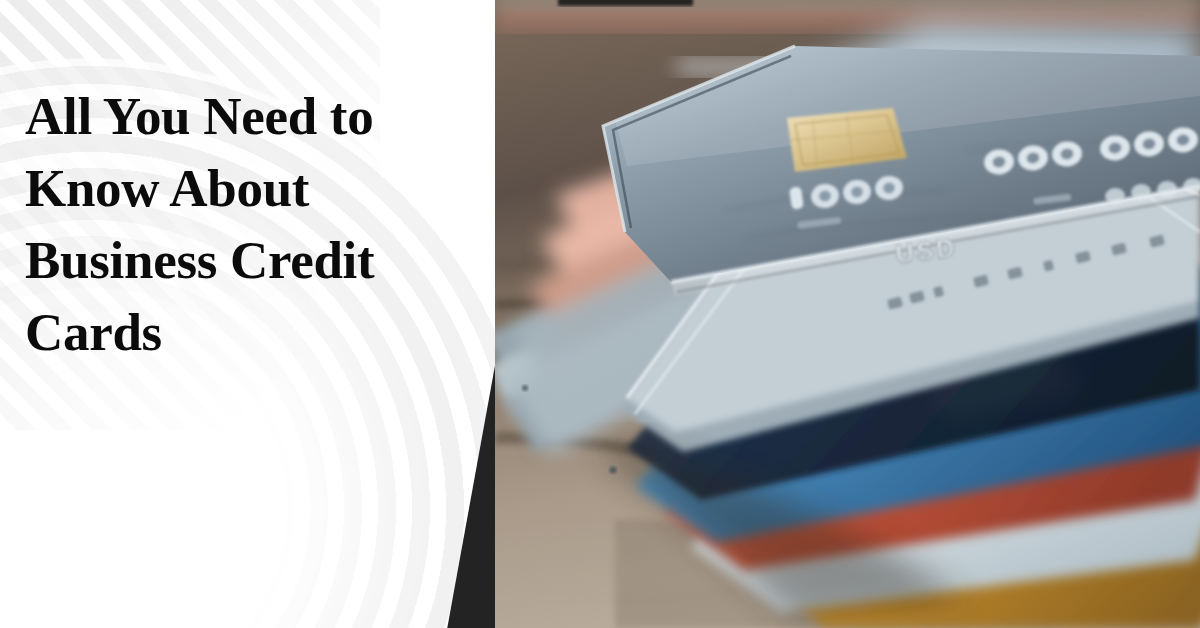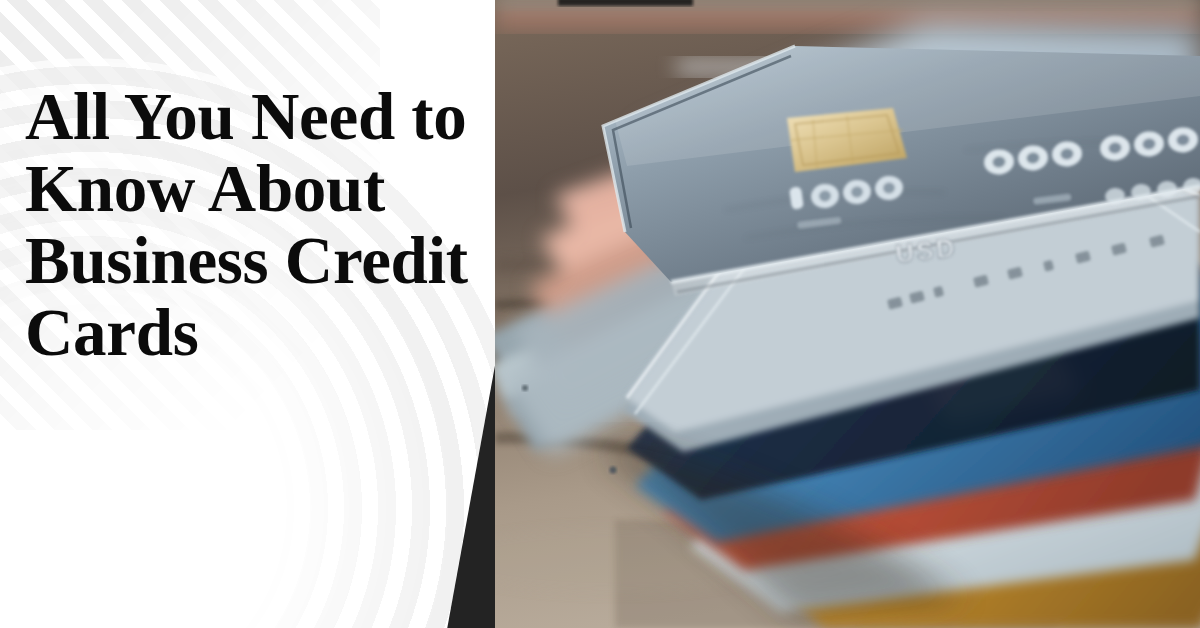--- a/index.html
+++ b/index.html
@@ -69,21 +69,21 @@
   }
 
   .headline {
     position: absolute;
     left: 25px;
     top: 80px;
     width: 450px;
     margin: 0;
     font-family: "Liberation Serif", "DejaVu Serif", serif;
     font-weight: bold;
-    font-size: 67px;
+    font-size: 53px;
     line-height: 72px;
     letter-spacing: -0.3px;
     color: #0b0b0b;
     white-space: pre-line;
   }
 
   
   .dark-wedge {
     position: absolute;
     left: 440px;

